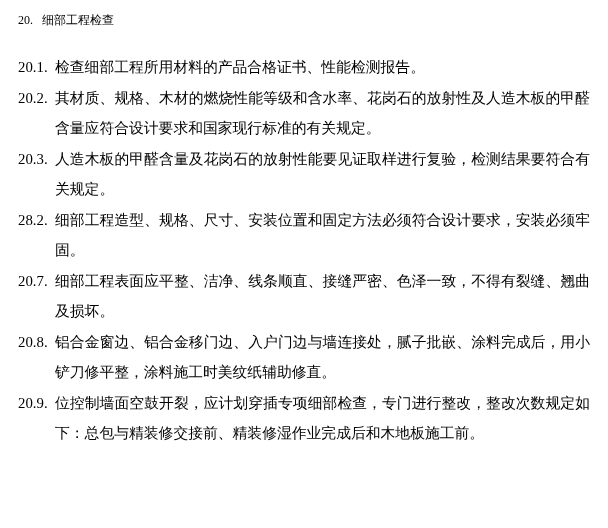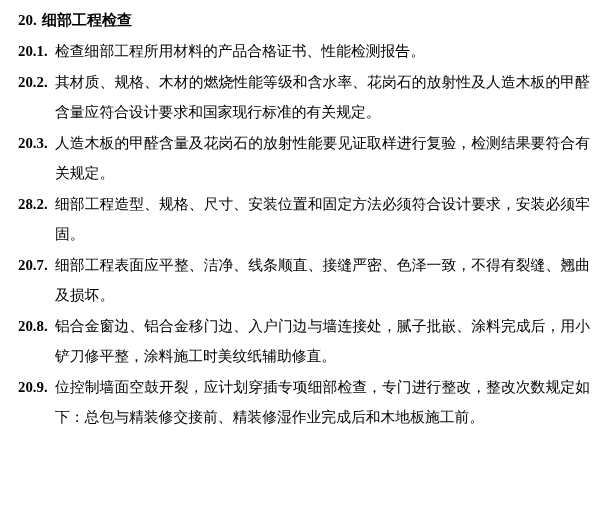--- a/index.html
+++ b/index.html
@@ -15,37 +15,37 @@
     color: #000000;
     font-family: "Liberation Serif", "DejaVu Serif", serif;
     font-size: 14.8px;
     line-height: 30px;
     box-sizing: border-box;
     padding: 5px 18px 0 18px;
     overflow: hidden;
   }
   .heading {
     display: flex;
-    font-weight: bold;
-    font-size: 15px;
-    margin-bottom: 1px;
+    font-weight: normal;
+    font-size: 12px;
+    margin-bottom: 17px;
     white-space: nowrap;
   }
   .heading .num {
     width: 24px;
     flex: 0 0 24px;
   }
   .item {
     display: flex;
     margin-bottom: 1px;
   }
   .item .num {
     width: 37px;
     flex: 0 0 37px;
-    font-weight: bold;
+    font-weight: normal;
     font-family: "Liberation Serif", "DejaVu Serif", serif;
   }
   .item .text {
     width: 535px;
     flex: 0 0 535px;
     text-align: justify;
     text-align-last: left;
     font-family: Liberation Serif, serif;
   }
 </style>

